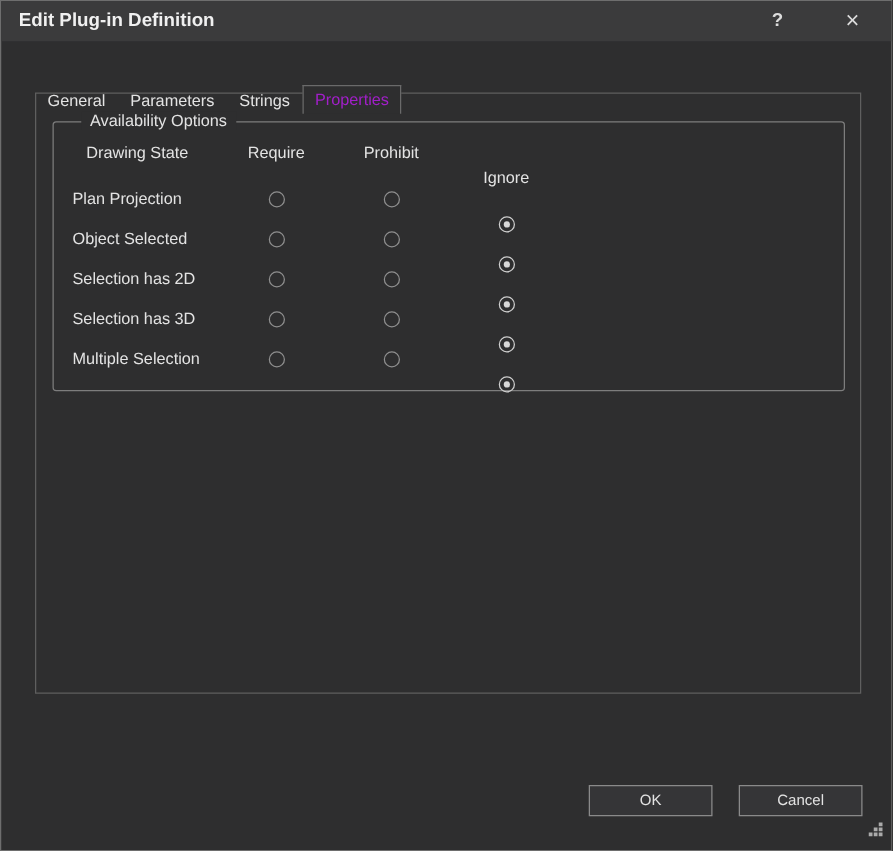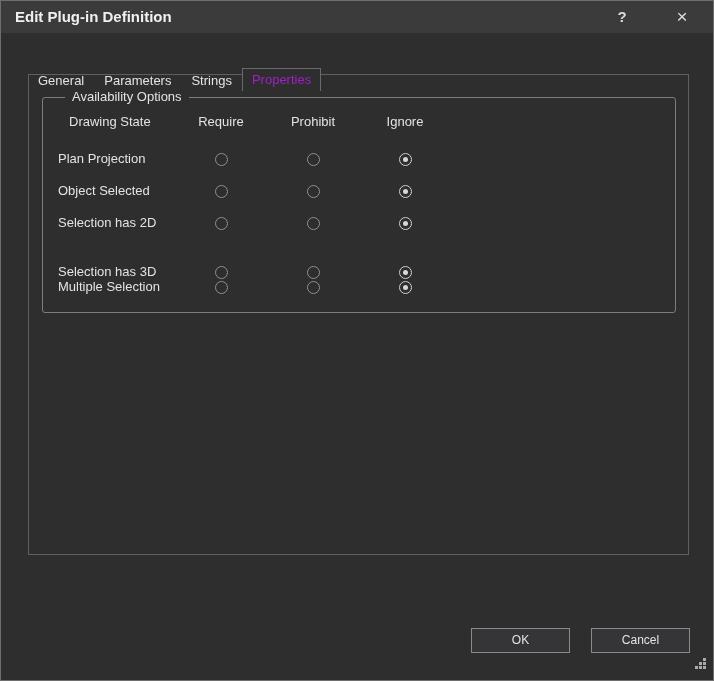--- a/index.html
+++ b/index.html
@@ -44,21 +44,21 @@
     border:1px solid var(--group-border);border-radius:3px;}
   .group-title{position:absolute;left:22px;top:-9px;padding:0 7px;background:var(--dialog-bg);
     font-size:13px;color:var(--text);}
   .col-head{position:absolute;top:16px;font-size:13px;color:var(--text);}
   .head-drawing{left:26px;}
   .head-cell{width:90px;text-align:center;}
   .grid-row{position:absolute;left:0;width:100%;height:20px;}
   .row-label{position:absolute;left:15px;line-height:20px;font-size:13px;color:var(--text);}
   .radio-cell{position:absolute;top:0;width:90px;height:20px;display:flex;
     align-items:center;justify-content:center;}
-  .cell-require{left:133px;} .cell-prohibit{left:225px;} .cell-ignore{left:317px;}
+  .cell-require{left:133px;} .cell-prohibit{left:225px;} .cell-ignore{left:317px;margin-top:20px;}
   .radio{width:13px;height:13px;border-radius:50%;border:1px solid var(--radio-border);
     background:transparent;display:flex;align-items:center;justify-content:center;}
   .radio.checked{border-color:var(--radio-checked);}
   .radio .dot{display:none;width:5px;height:5px;border-radius:50%;background:#d8d8d8;}
   .radio.checked .dot{display:block;}
   
   .form-label{position:absolute;left:40px;font-size:13px;color:var(--text);}
   .field{position:absolute;background:var(--input-bg);border:1px solid var(--input-border);
     font-size:13px;color:var(--text);padding:0 4px;display:flex;align-items:center;}
   .field-tooltip{left:137px;top:323px;width:535px;height:19px;}
@@ -151,21 +151,21 @@
         <span class="radio-cell cell-prohibit">
             <span class="radio"></span>
           </span>
         <span class="radio-cell cell-ignore">
             <span class="radio checked">
               <span class="dot"></span>
             </span>
           </span>
       </div>
 
-      <div class="grid-row" style="top:164px;">
+      <div class="grid-row" style="top:147px;">
         <span class="row-label">Selection has 3D</span>
         <span class="radio-cell cell-require">
             <span class="radio"></span>
           </span>
         <span class="radio-cell cell-prohibit">
             <span class="radio"></span>
           </span>
         <span class="radio-cell cell-ignore">
             <span class="radio checked">
               <span class="dot"></span>

